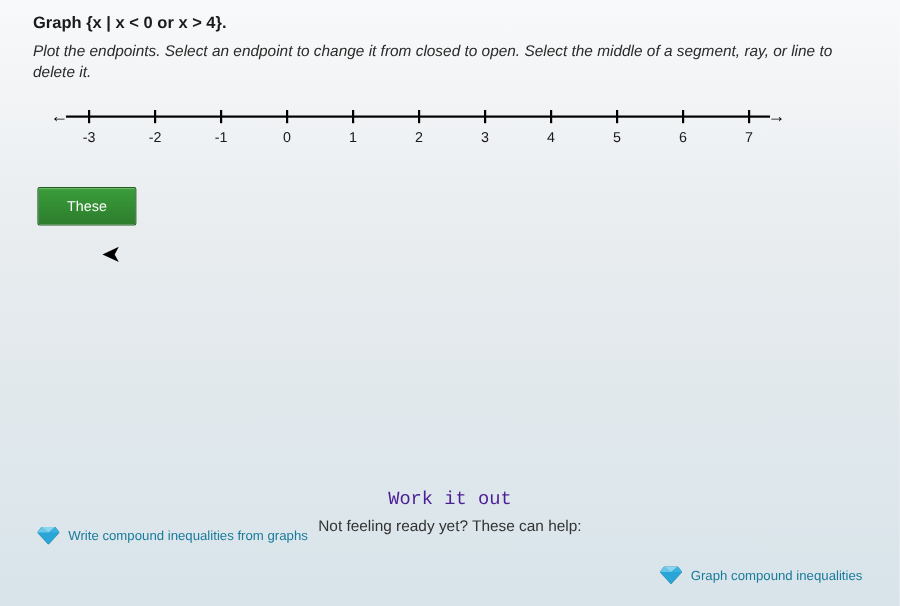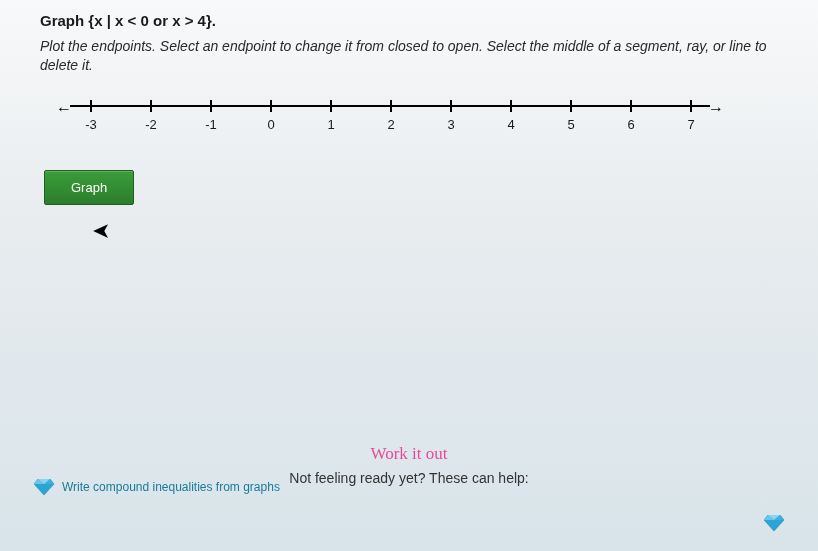--- a/index.html
+++ b/index.html
@@ -5,21 +5,21 @@
     * { box-sizing: border-box; margin: 0; padding: 0; }
     body {
       font-family: Arial, sans-serif;
       background: linear-gradient(180deg, #f8f9fa 0%, #e8ecef 40%, #d8e4ea 100%);
       width: 818px;
       height: 551px;
       position: relative;
       overflow: hidden;
     }
     .content {
-      padding: 12px 40px;
+      padding: 12px 30px;
     }
     .question {
       font-size: 15px;
       font-weight: bold;
       color: #1a1a1a;
       margin-bottom: 8px;
     }
     .instructions {
       font-size: 14px;
       font-style: italic;
@@ -86,23 +86,23 @@
       pointer-events: none;
     }
     .help-section {
       position: absolute;
       bottom: 65px;
       left: 0;
       right: 0;
       text-align: center;
     }
     .help-title {
-      font-family: Liberation Serif, serif;
+      font-family: Liberation Mono, monospace;
       font-size: 17px;
-      color: #ec4899;
+      color: #4c1d95;
       margin-bottom: 6px;
     }
     .help-sub {
       font-size: 14px;
       color: #333;
       text-align: center;
     }
     .links-row {
       position: absolute;
       bottom: 10px;
@@ -164,21 +164,21 @@
           <div class="tick" style="left: 500px;"></div>
           <div class="tick-label" style="left: 501px;">5</div>
           <div class="tick" style="left: 560px;"></div>
           <div class="tick-label" style="left: 561px;">6</div>
           <div class="tick" style="left: 620px;"></div>
           <div class="tick-label" style="left: 621px;">7</div>
         </div>
     </div>
   </div>
 
-  <button class="submit-btn">Graph</button>
+  <button class="submit-btn">These</button>
 </div>
 
 <div class="cursor-icon">➤</div>
 
 <div class="help-section">
   <div class="help-title">Work it out</div>
   <div class="help-sub">Not feeling ready yet? These can help:</div>
 </div>
 
 <div class="links-row">
@@ -195,14 +195,15 @@
   </div>
   <div class="link-card right">
     <span class="gem">
       <svg width="20" height="16" viewBox="0 0 20 16">
           <polygon points="4,0 16,0 20,5 10,16 0,5" fill="#2aa5d8" stroke="#1a7a9a" stroke-width="0.5"></polygon>
           <polygon points="4,0 10,5 0,5" fill="#6cc5e8"></polygon>
           <polygon points="16,0 20,5 10,5" fill="#3ab0de"></polygon>
           <polygon points="4,0 16,0 10,5" fill="#8dd4ef"></polygon>
         </svg>
     </span>
+    <span class="link-text">Graph compound inequalities</span>
   </div>
 </div>
 
 </body></html>

